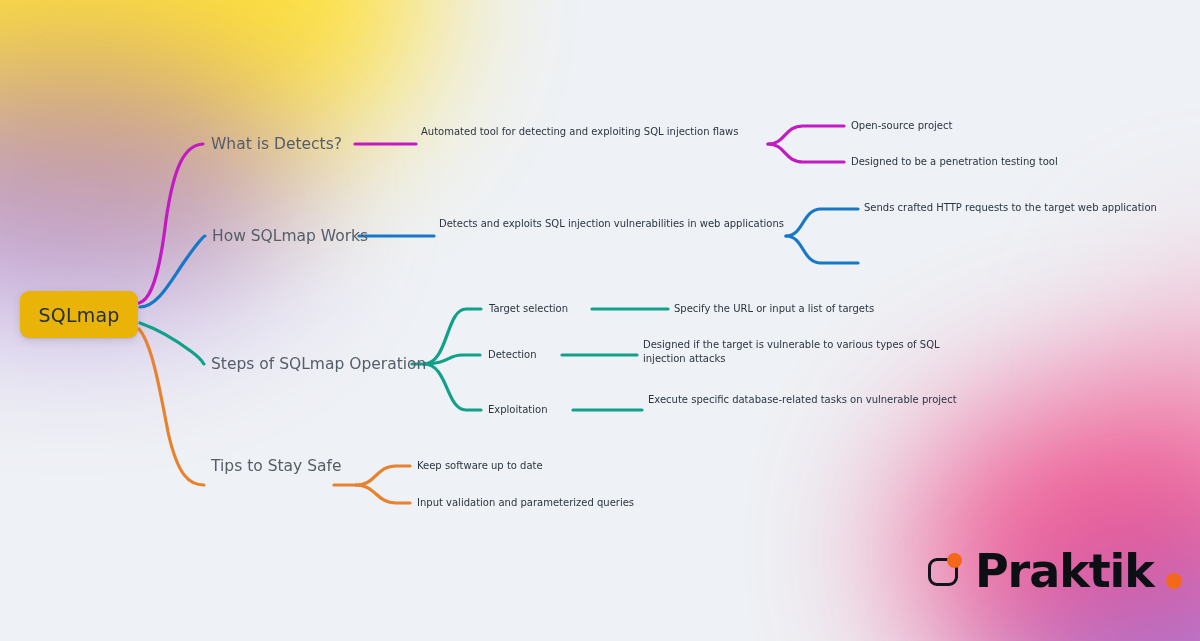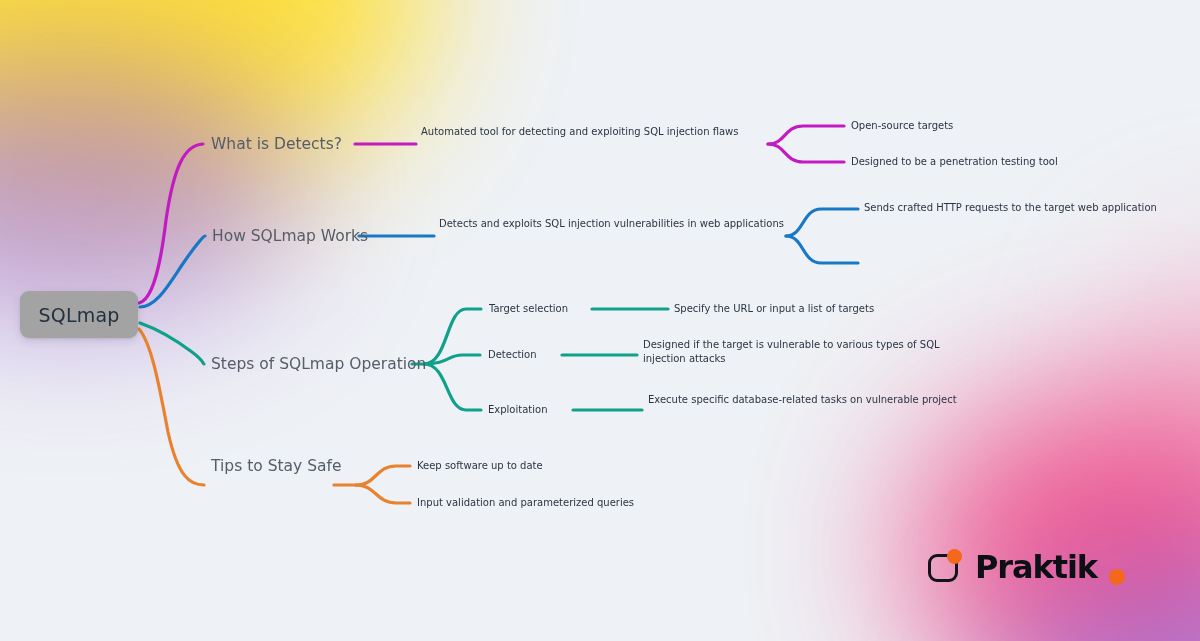--- a/index.html
+++ b/index.html
@@ -36,21 +36,21 @@
   }
 
   
   #wires { position:absolute; inset:0; width:1200px; height:641px; }
   #wires path { fill:none; stroke-linecap:round; stroke-width:3.2; }
 
   
   #root-node {
     position:absolute; left:20px; top:291px;
     width:118px; height:47px;
-    background:#a3a3a3; border-radius:9px;
+    background:#eab308; border-radius:9px;
     box-shadow:0 3px 9px rgba(40,50,70,.13), 0 1px 2px rgba(40,50,70,.10);
     display:flex; align-items:center; justify-content:center;
   }
   #root-node .root-label {
     font-size:19px; color:#23313f; letter-spacing:.2px;
   }
 
   
   .node-l2 {
     position:absolute;
@@ -81,21 +81,21 @@
   }
   #logo-mark .gap {
     position:absolute; left:19px; top:2px; width:15px; height:11px;
     background:transparent;
   }
   #logo-mark .dot {
     position:absolute; left:19px; top:1px; width:15px; height:15px;
     border-radius:50%; background:#f4681c;
   }
   #logo-word {
-    font-size:32px; font-weight:bold; color:#0c0f13;
+    font-size:46px; font-weight:bold; color:#0c0f13;
     letter-spacing:-1.1px; line-height:1;
     font-family:"DejaVu Sans", sans-serif;
   }
   #logo-period {
     width:16px; height:16px; border-radius:50%;
     background:#f4681c; margin-left:3px; margin-top:20px;
   }
 </style>
 </head>
 <body>
@@ -136,21 +136,21 @@
   </svg>
 
   <div id="root-node">
     <span class="root-label">SQLmap</span>
   </div>
 
   <div class="node-l2" style="left:211px; top:137px;">What is Detects?</div>
 
   <div class="node-l3" style="left:421px; top:125px; width:345px;">Automated tool for detecting and exploiting SQL injection flaws</div>
 
-  <div class="node-l3" style="left:851px; top:119px; width:330px;">Open-source targets</div>
+  <div class="node-l3" style="left:851px; top:119px; width:330px;">Open-source project</div>
 
   <div class="node-l3" style="left:851px; top:155px; width:330px;">Designed to be a penetration testing tool</div>
 
   <div class="node-l2" style="left:212px; top:229px;">How SQLmap Works</div>
 
   <div class="node-l3" style="left:439px; top:217px; width:346px;">Detects and exploits SQL injection vulnerabilities in web applications</div>
 
   <div class="node-l3" style="left:864px; top:201px; width:312px;">Sends crafted HTTP requests to the target web application</div>
 
 

